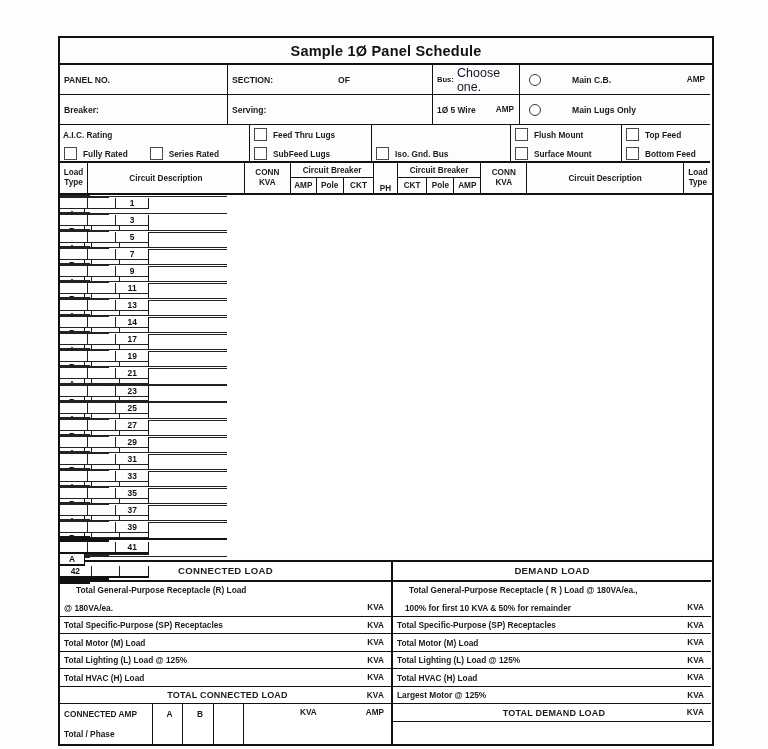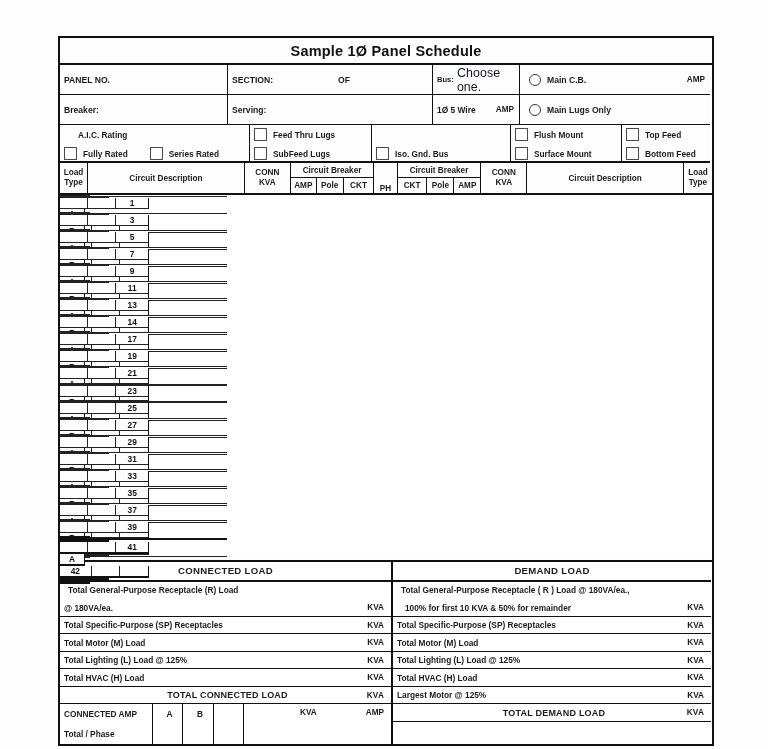--- a/index.html
+++ b/index.html
@@ -39,21 +39,21 @@
 
   
   .c {
     box-sizing: border-box;
     border-right: 1.6px solid #111;
     border-bottom: 1.6px solid #111;
     position: relative;
     background: #fdfdfd;
     overflow: hidden;
   }
-  .c:last-child { border-right: none; }
+  .c:last-child { border-right: none; gap: 25px; }
   .row:last-child .c { border-bottom: none; }
 
   
   .title-bar {
     height: 25px;
     border-bottom: 2.2px solid #111;
     display: flex;
     align-items: center;
     justify-content: center;
     background: #fdfdfd;
@@ -129,21 +129,21 @@
     font-size: 8.3px;
     font-weight: bold;
   }
   .chk {
     width: 11px; height: 11px;
     border: 1.5px solid #4a4a4a;
     background: #fff;
     margin-right: 6px;
     flex: 0 0 auto;
   }
-  .aic-title { padding-left: 18px; }
+  .aic-title { padding-left: 3px; }
   .aic-pair { display: flex; }
   .aic-pair > span { display: flex; align-items: center; }
   .w-aic   { width: 190px; }
   .w-feed  { width: 122px; }
   .w-iso   { width: 139px; }
   .w-mount { width: 111px; }
   .w-topf  { width: 88px; }
 
   
   .thead { height: 32px; }
@@ -253,21 +253,21 @@
     position: relative;
     font-size: 8.3px;
     font-weight: bold;
     padding-left: 4px;
     box-sizing: border-box;
   }
   .lrow.tall { height: 35px; display: block; padding-left: 0; }
   .lrow.tall .l1 {
     height: 17px;
     display: flex; align-items: center;
-    padding-left: 8px;
+    padding-left: 16px;
     font-size: 8.3px; font-weight: bold;
   }
   .lrow.tall .l2 {
     height: 18px;
     display: flex; align-items: center;
     padding-left: 4px;
     font-size: 8.3px; font-weight: bold;
     position: relative;
   }
   .lrow.tall .l2.ind { padding-left: 12px; }

